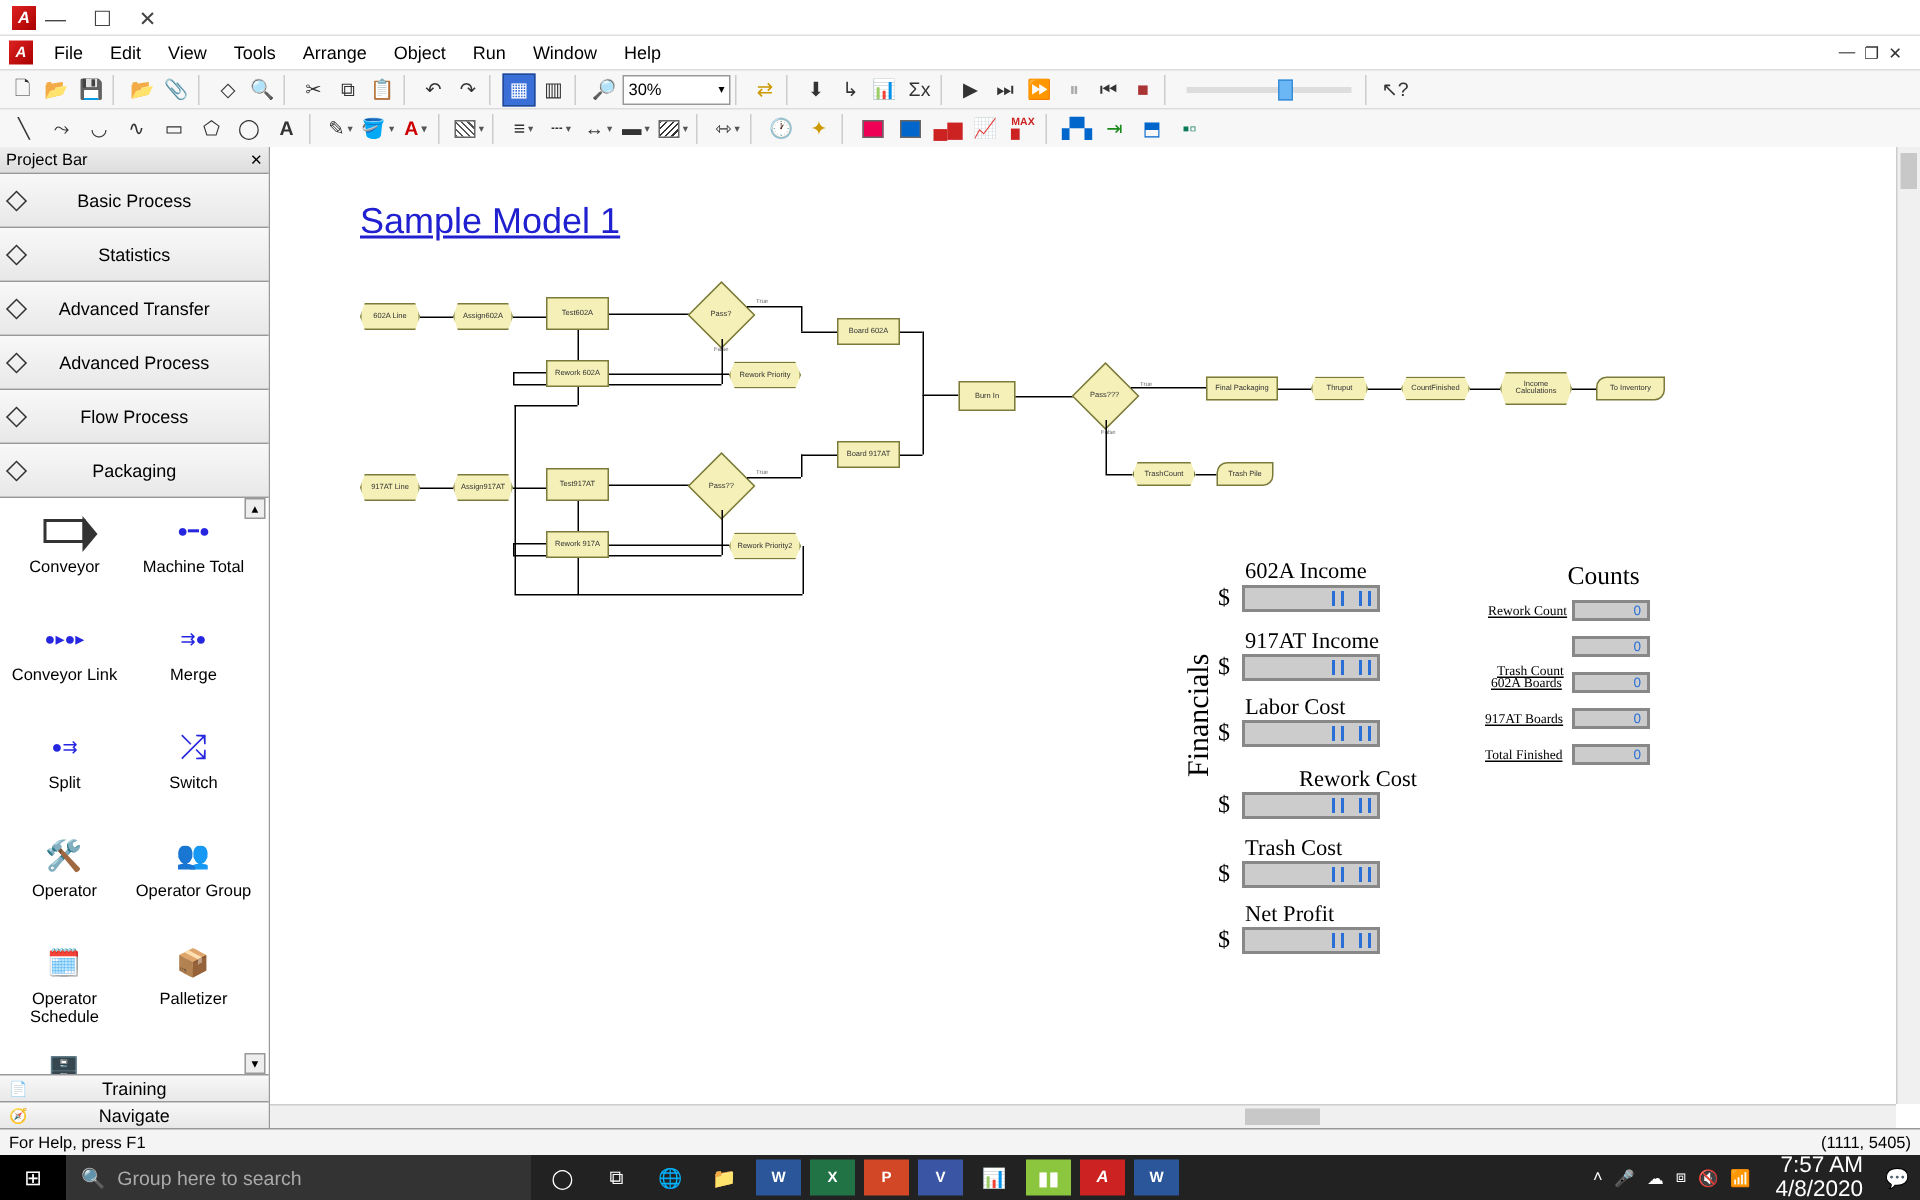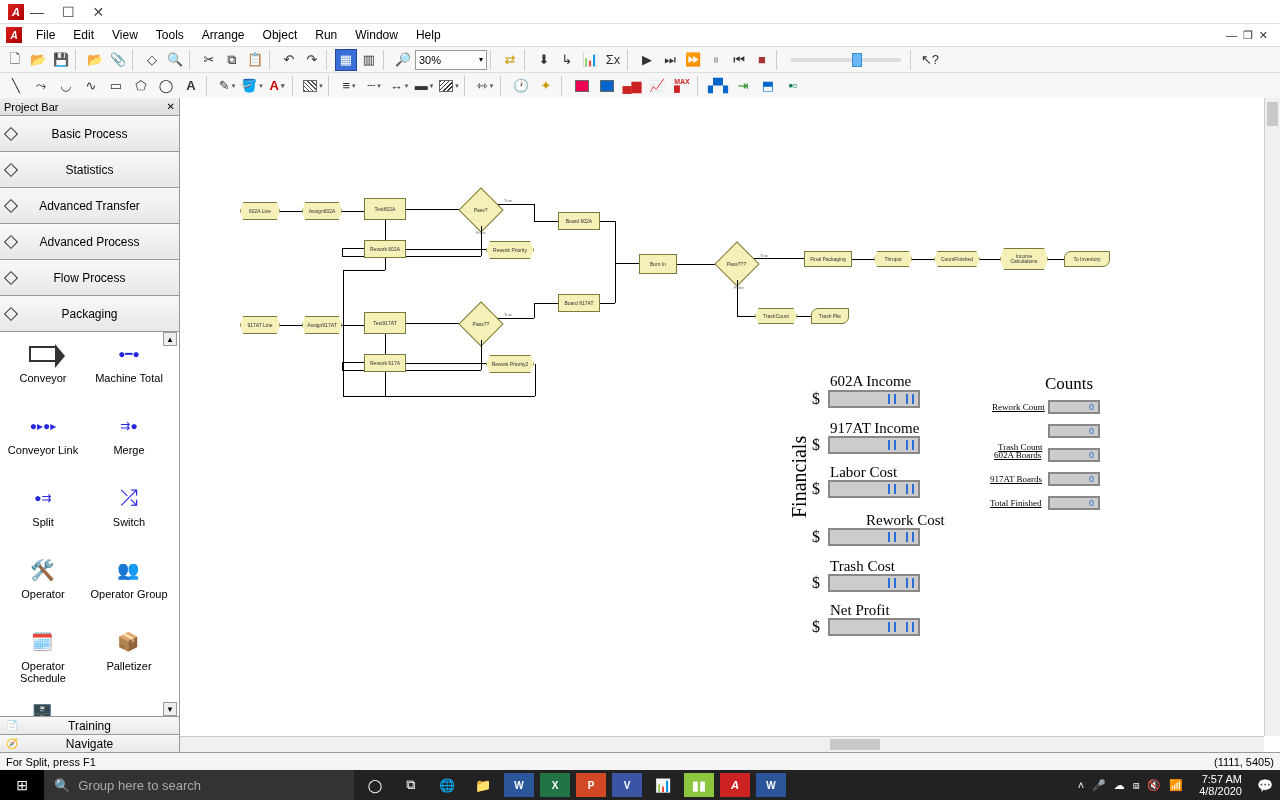--- a/index.html
+++ b/index.html
@@ -44,21 +44,21 @@
 .canvas .hscroll .hth { position:absolute; top:2px; bottom:2px; left:60%; width:50px; background:#c8c8c8;}
 .bottompanel .pbitem2 { height:18px; border-top:1px solid #999; display:flex; align-items:center; justify-content:center; font-size:12px; background: linear-gradient(#f8f8f8,#e8e8e8); position:relative;}
 .bottompanel .pbitem2 .bicon{position:absolute;left:6px;font-size:10px;}
 .statusbar { height:18px; border-top:1px solid #999; display:flex; align-items:center; padding:0 6px; font-size:11px; justify-content:space-between; background:#f4f4f4;}
 .taskbar { height:30px; background:#222; display:flex; align-items:center; color:#fff;}
 .taskbar .start { width:44px; height:30px; background:#000; display:flex;align-items:center;justify-content:center;font-size:14px;}
 .taskbar .search { flex:0 0 310px; height:30px; background:#333; display:flex; align-items:center; padding:0 10px; gap:8px; color:#aaa; font-size:13px;}
 .taskbar .fill{flex:1; display:flex; align-items:center; gap:6px; padding:0 6px;}
 .taskbar .tbicon { width:30px; height:24px; display:flex;align-items:center;justify-content:center; font-size:13px;}
 .taskbar .tray { display:flex; align-items:center; gap:8px; padding:0 8px; font-size:11px;}
-.taskbar .clock{ text-align:right; line-height:1.1; font-size:11px; padding:0 8px;}
+.taskbar .clock{ text-align:right; line-height:1.1; font-size:15px; padding:0 8px;}
 
 .model-title { position:absolute; left:60px; top:36px; font-size:24px; color:#2020d0; text-decoration: underline;}
 .shape { position:absolute; background:#f5f0b8; border:1px solid #7a7a3a; font-size:5px; color:#333; display:flex; align-items:center; justify-content:center; text-align:center; padding:1px; line-height:1;}
 .shape.proc { border-radius:7px 0 7px 0;}
 .shape.rect { }
 .shape.dia { transform: rotate(45deg); width:32px; height:32px;}
 .shape.dia span{ transform: rotate(-45deg); font-size:5px;}
 .shape.six { clip-path: polygon(8% 0,92% 0,100% 50%,92% 100%,8% 100%,0 50%);}
 .displaybox { position:absolute; border:2px solid #888; background:#ccc; width:92px; height:18px;}
 .displaybox .bars { position:absolute; right:4px; top:2px; bottom:2px; display:flex; gap:4px;}
@@ -289,20 +289,21 @@
         </div>
       <div class="pbitem2">
           <span class="bicon">🧭</span>
           <span>Navigate</span>
         </div>
     </div>
   </div>
 
   <div class="canvas-wrap">
     <div class="canvas">
+      <div class="model-title">Sample Model 1</div>
 
       <div class="shape six" style="left:60px;top:104px;width:40px;height:18px">
           <span>602A Line</span>
         </div>
       <div class="conn" style="left:100px;top:113px;width:22px"></div>
       <div class="shape six" style="left:122px;top:104px;width:40px;height:18px">
           <span>Assign602A</span>
         </div>
       <div class="conn" style="left:162px;top:113px;width:22px"></div>
       <div class="shape rect" style="left:184px;top:100px;width:42px;height:22px">
@@ -509,21 +510,21 @@
           <div class="vth"></div>
         </div>
       <div class="hscroll">
           <div class="hth"></div>
         </div>
     </div>
   </div>
 </div>
 
 <div class="statusbar">
-  <span>For Split, press F1</span>
+  <span>For Help, press F1</span>
   <span>(1111, 5405)</span>
 </div>
 
 <div class="taskbar">
   <div class="start">⊞</div>
   <div class="search">
     <span>🔍</span>
     <span>Group here to search</span>
   </div>
   <div class="fill">

